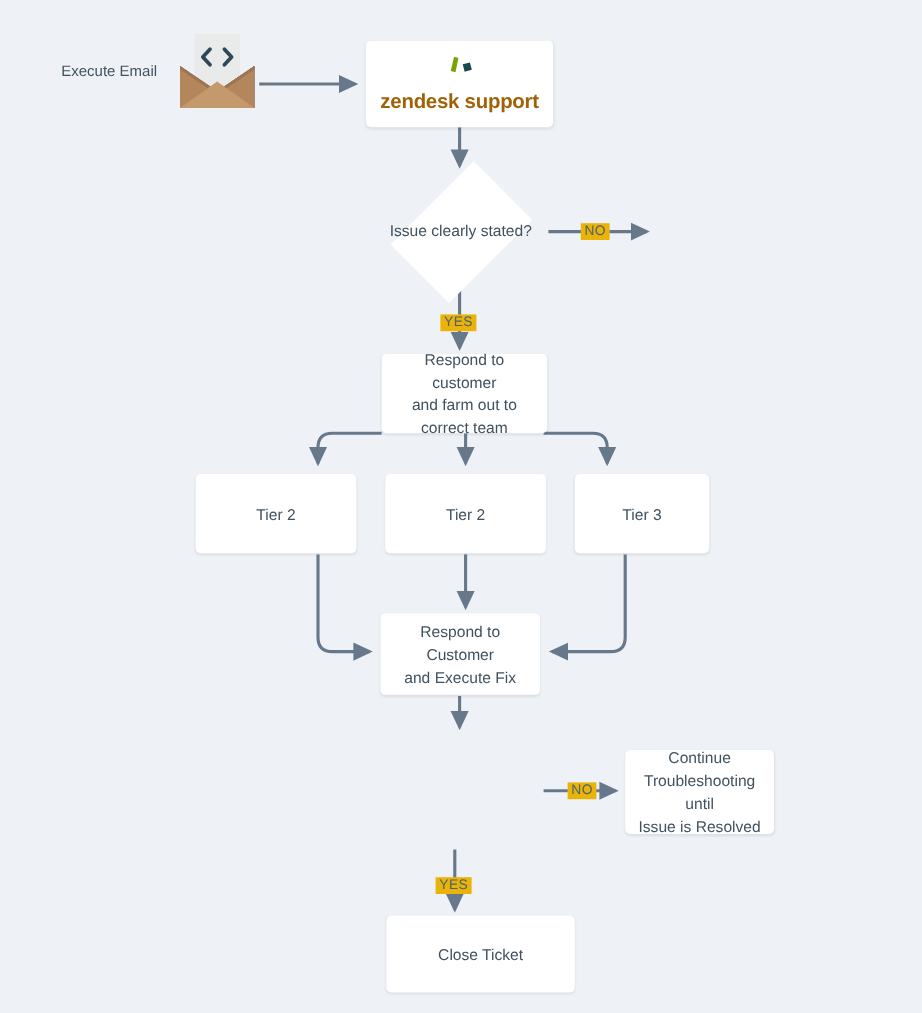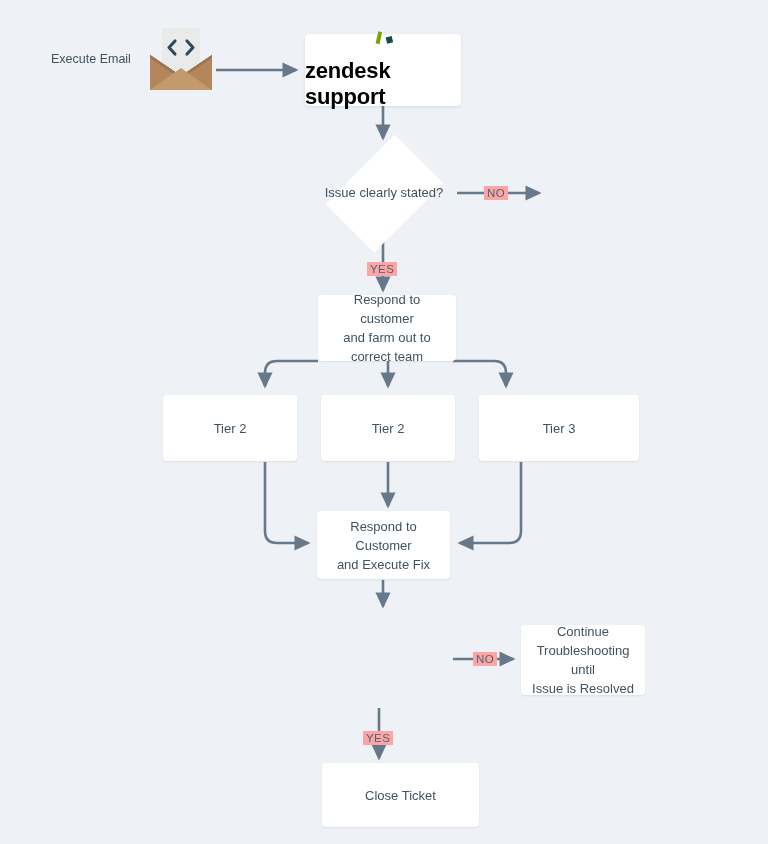--- a/index.html
+++ b/index.html
@@ -68,21 +68,21 @@
     text-align: right;
     white-space: nowrap;
   }
 
   .edge-label {
     position: absolute;
     color: #4e6273;
     font-size: 11.5px;
     letter-spacing: .4px;
     z-index: 3;
-    background: #fca5a5;
+    background: #eab308;
     padding: 1px 3px;
   }
 
   .plain-label {
     position: absolute;
     color: #41525f;
     font-size: 12.5px;
     z-index: 3;
     white-space: nowrap;
   }
@@ -98,22 +98,22 @@
     border-radius: 4px;
     box-shadow: 0 1px 3px rgba(40,60,80,0.13);
     display: flex;
     flex-direction: column;
     align-items: center;
     justify-content: center;
     z-index: 2;
   }
   #zendesk-logo { margin-bottom: 4px; }
   #zendesk-wordmark {
-    color: #000000;
-    font-size: 22px;
+    color: #a16207;
+    font-size: 17px;
     font-weight: bold;
     letter-spacing: -0.2px;
   }
 </style>
 </head>
 <body>
 
 <div id="canvas">
 
   <svg id="edges" viewBox="0 0 768 844" xmlns="http://www.w3.org/2000/svg">
@@ -195,21 +195,21 @@
 and farm out to
 correct team</div>
   </div>
 
   <div class="node" style="left:163px; top:395px; width:134px; height:66px;">
     <div class="txt">Tier 2</div>
   </div>
   <div class="node" style="left:321px; top:395px; width:134px; height:66px;">
     <div class="txt">Tier 2</div>
   </div>
-  <div class="node" style="left:479px; top:395px; width:160px; height:66px;">
+  <div class="node" style="left:479px; top:395px; width:112px; height:66px;">
     <div class="txt">Tier 3</div>
   </div>
 
   <div class="node" style="left:317px; top:511px; width:133px; height:68px;">
     <div class="txt">Respond to Customer
 and Execute Fix</div>
   </div>
 
 
   <div class="edge-label" style="left:473px; top:652px;">NO</div>

